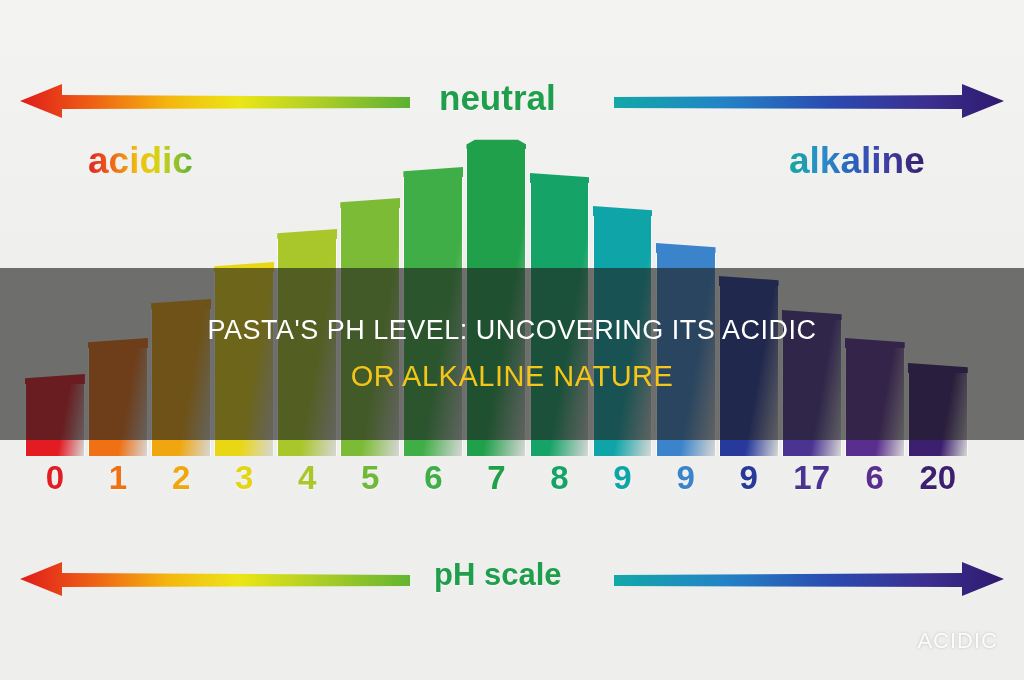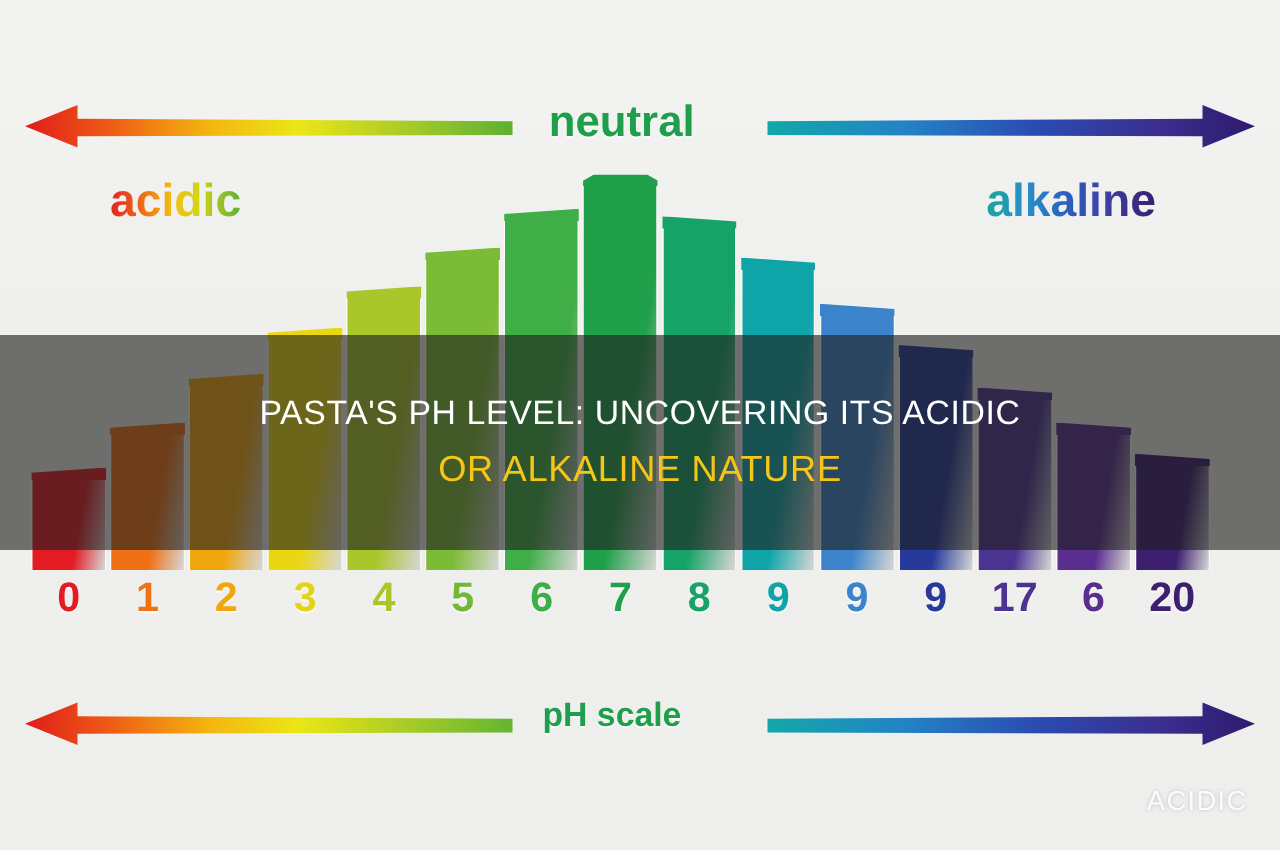--- a/index.html
+++ b/index.html
@@ -72,21 +72,21 @@
   }
   #alkaline-label {
     top: 142px;
     left: 789px;
     font-size: 37px;
     background-image: linear-gradient(90deg,#16a6a0 0%, #2a8ec9 24%, #2b5fbb 48%, #3f3fa8 70%, #3c2e86 86%, #36206e 100%);
   }
   #phscale-label {
     top: 559px;
     left: 434px;
-    font-size: 27px;
+    font-size: 31px;
     color: #1f9e4b;
     text-shadow: 0 1px 1px rgba(255,255,255,.9);
   }
 
   
   #bars {
     position: absolute;
     left: 25px;
     top: 120px;
     width: 946px;

